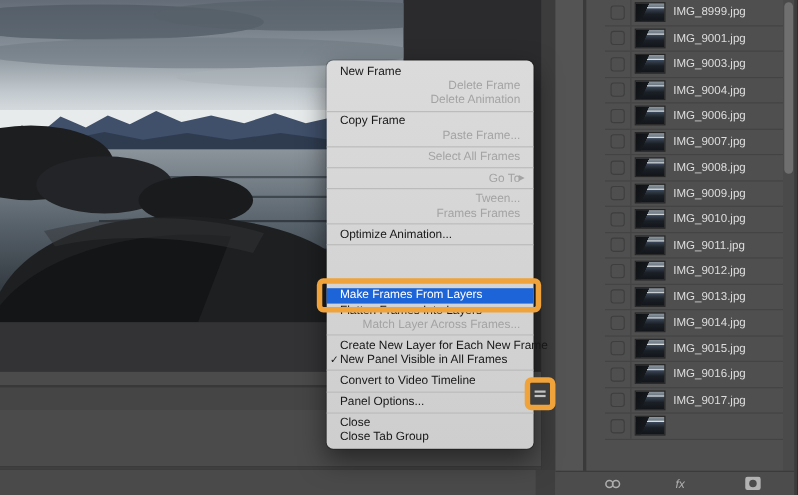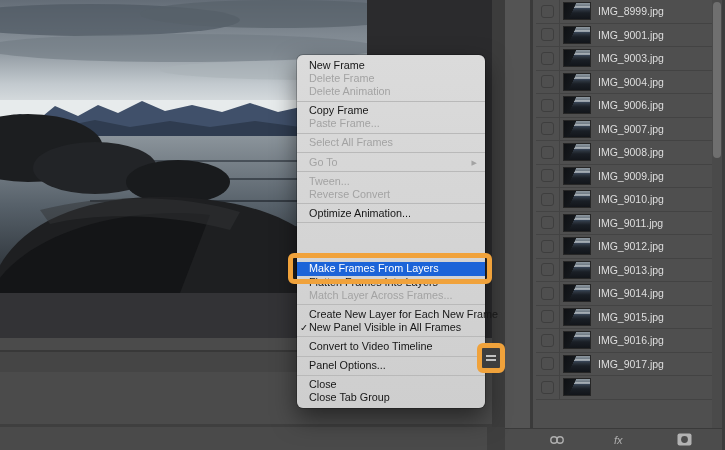--- a/index.html
+++ b/index.html
@@ -20,39 +20,39 @@
   .tl-bottom {position:absolute;left:0;top:427px;width:492px;height:23px;background:#4a4a4a;}
   .divider-col{position:absolute;left:492px;top:0;width:13px;height:450px;background:#3c3c3c;}
   .divider-dark{position:absolute;left:487px;top:427px;width:18px;height:23px;background:#3f3f3f;}
 
   
   .menu{position:absolute;left:297px;top:55px;width:188px;background:linear-gradient(#dbdbdb,#cecece);
         border-radius:6px;box-shadow:0 10px 24px rgba(0,0,0,.5),0 0 0 1px rgba(0,0,0,.2);
         padding:4px 0;z-index:5;}
   .menu-item{position:relative;height:13.1px;line-height:13.1px;padding:0 12px;font-size:10.8px;
              color:#171717;white-space:nowrap;}
-  .menu-item.disabled{color:#a3a3a3;}
+  .menu-item.disabled{color:#a3a3a3;text-align:right;}
   .menu-item.highlighted{background:#1c64d8;color:#ffffff;margin-top:39px;}
   .menu-item.highlighted::after{content:"";position:absolute;left:-9px;right:-7px;top:-9px;bottom:-8px;
              border:5px solid var(--annot);border-radius:6px;pointer-events:none;z-index:9;}
   .menu-sep{height:1px;background:#b9b9b9;margin:2.5px 0;}
   .check{position:absolute;left:3px;top:0;font-size:9.5px;}
   .subarrow{position:absolute;right:8px;top:0;font-size:7px;line-height:13.1px;color:#a3a3a3;}
 
   
   .hamburger-wrap{position:absolute;left:477px;top:343px;width:28px;height:30px;background:#3e3e3e;
                   border:5px solid var(--annot);border-radius:6px;z-index:6;
                   display:flex;flex-direction:column;align-items:center;justify-content:center;gap:2px;}
   .hamburger-wrap .bar{width:10px;height:2px;background:#c2c2c2;}
 
   
   .layers-panel{position:absolute;left:505px;top:0;width:220px;height:450px;background:#4f4f4f;}
   .dock-strip{position:absolute;left:0;top:0;width:28px;height:450px;background:#545454;border-right:3px solid #3a3a3a;}
   .panel-edge{position:absolute;right:0;top:0;width:3px;height:450px;background:#3c3c3c;}
-  .layers-list{position:absolute;left:31px;top:0;right:13px;height:430px;overflow:hidden;}
+  .layers-list{position:absolute;left:45px;top:0;right:13px;height:430px;overflow:hidden;}
   .layer-row{height:23.5px;display:flex;align-items:center;border-bottom:1px solid #434343;}
   .eye-cell{width:24px;align-self:stretch;border-right:1px solid #434343;display:flex;align-items:center;justify-content:center;}
   .eye-box{width:13px;height:13px;border:1px solid #3e3e3e;border-radius:3px;}
   .thumb{width:28px;height:18px;margin-left:3px;border:1px solid #262626;
      background:
        linear-gradient(115deg,#0e1013 0%,#15181c 36%,rgba(0,0,0,0) 37%),
        linear-gradient(180deg,#8f99a1 0%,#6f7a84 18%,#dde2e4 26%,#39475a 31%,#2c343e 44%,#1a1f26 62%,#12151a 100%);}
   .layer-name{margin-left:7px;font-size:10.5px;color:#dedede;}
   .scrollbar{position:absolute;right:3px;top:0;width:10px;height:430px;background:#4a4a4a;}
   .scroll-thumb{position:absolute;left:1px;top:2px;width:8px;height:156px;background:#6f6f6f;border-radius:4px;}
@@ -119,21 +119,21 @@
       <div class="menu-item disabled"><span>Delete Animation</span></div>
       <div class="menu-sep"></div>
       <div class="menu-item"><span>Copy Frame</span></div>
       <div class="menu-item disabled"><span>Paste Frame...</span></div>
       <div class="menu-sep"></div>
       <div class="menu-item disabled"><span>Select All Frames</span></div>
       <div class="menu-sep"></div>
       <div class="menu-item disabled"><span>Go To</span><span class="subarrow">▶</span></div>
       <div class="menu-sep"></div>
       <div class="menu-item disabled"><span>Tween...</span></div>
-      <div class="menu-item disabled"><span>Reverse Convert</span></div>
+      <div class="menu-item disabled"><span>Frames Frames</span></div>
       <div class="menu-sep"></div>
       <div class="menu-item"><span>Optimize Animation...</span></div>
       <div class="menu-sep"></div>
       <div class="menu-item highlighted" style="background: rgb(28, 100, 216);"><span>Make Frames From Layers</span></div>
       <div class="menu-item"><span>Flatten Frames Into Layers</span></div>
       <div class="menu-item disabled"><span>Match Layer Across Frames...</span></div>
       <div class="menu-sep"></div>
       <div class="menu-item"><span>Create New Layer for Each New Frame</span></div>
       <div class="menu-item"><span class="check">✓</span><span>New Panel Visible in All Frames</span></div>
       <div class="menu-sep"></div>

